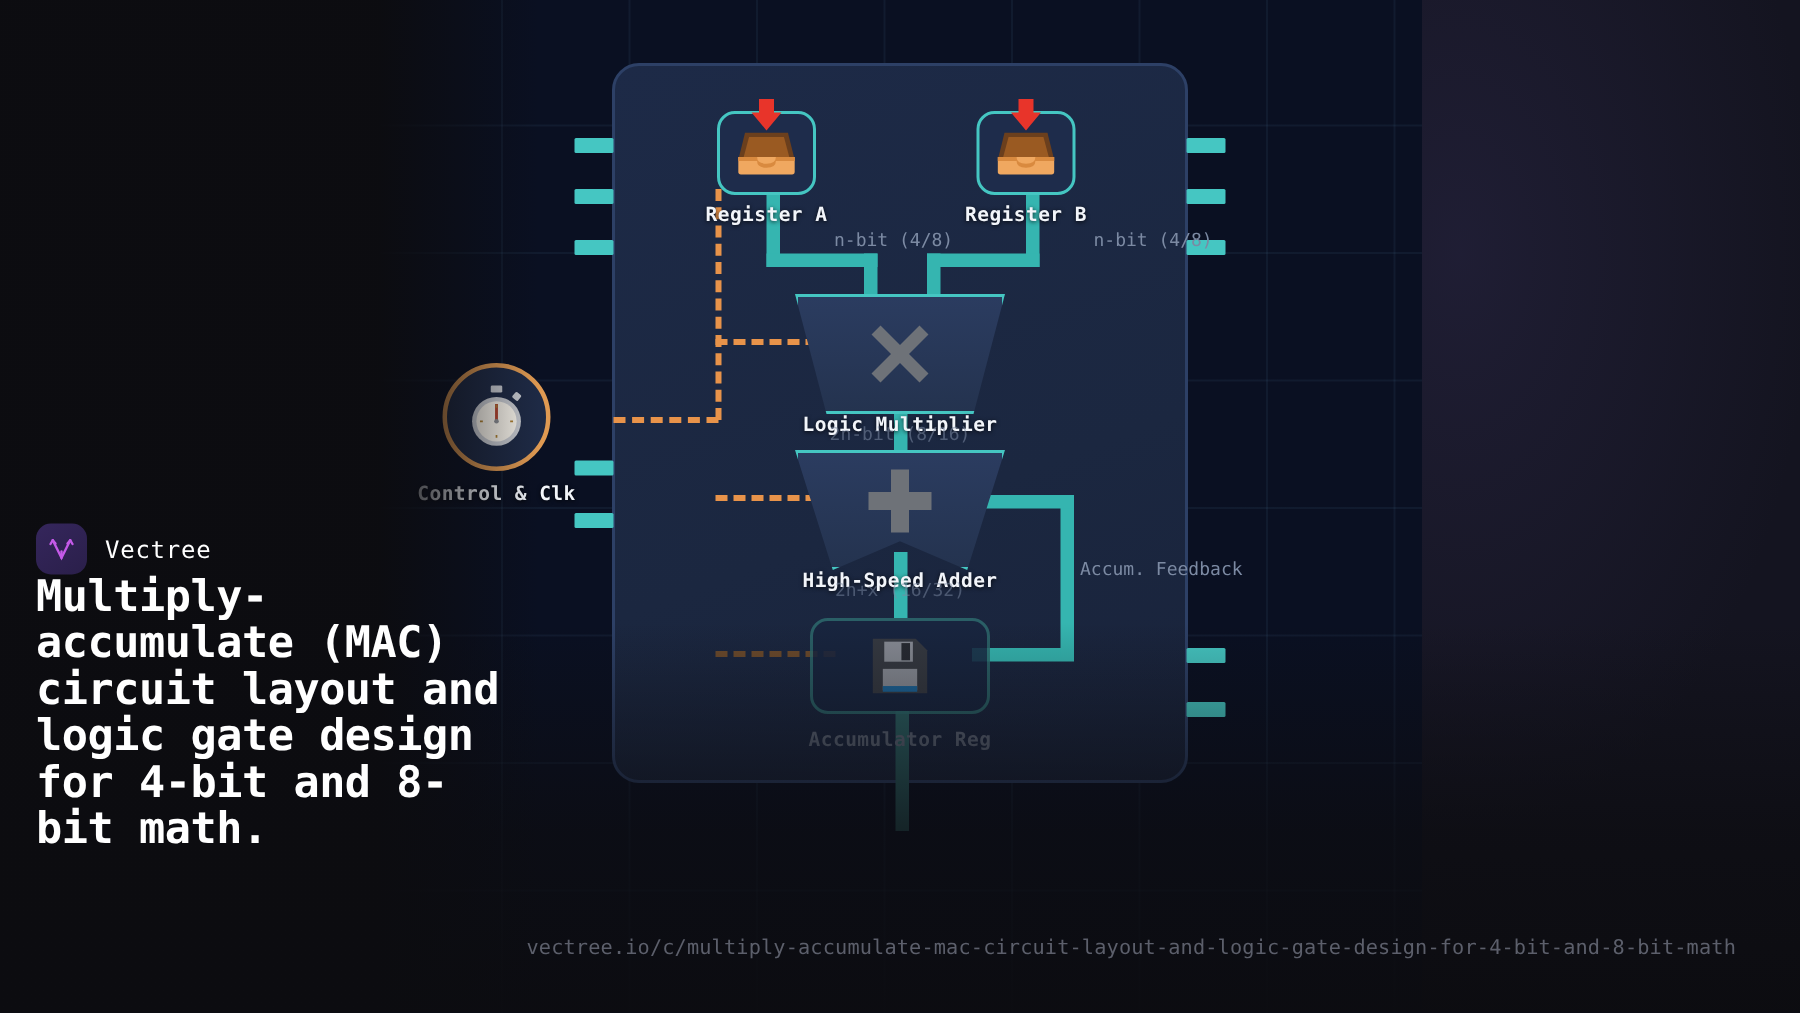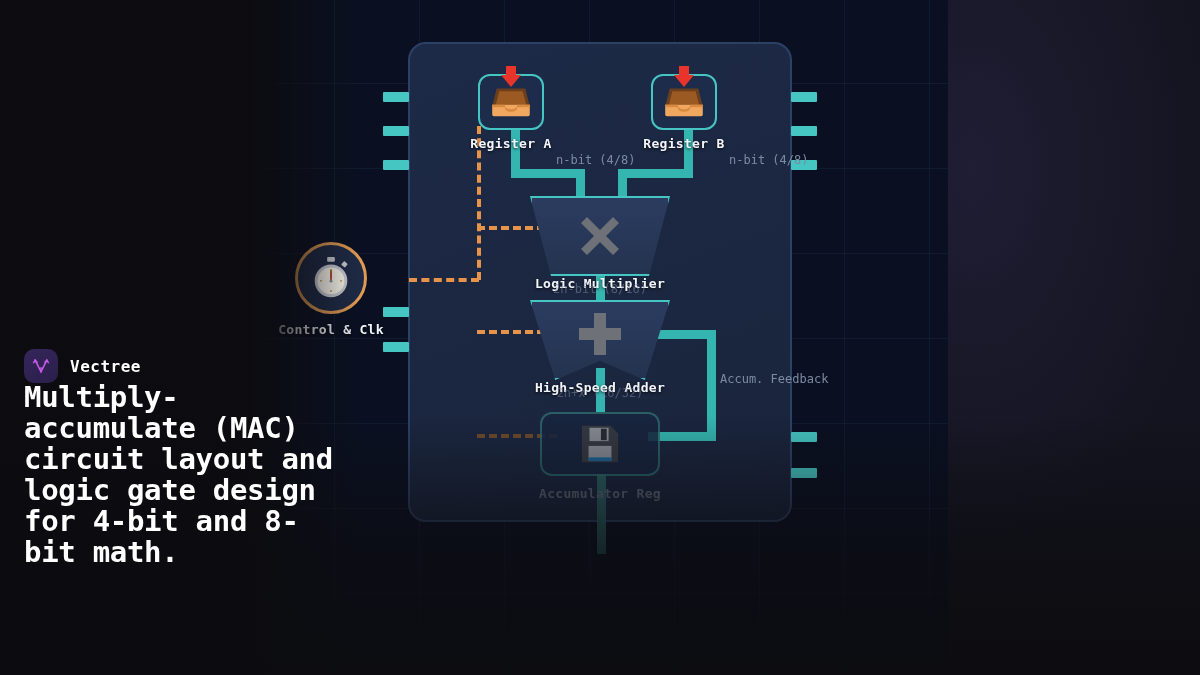--- a/index.html
+++ b/index.html
@@ -104,21 +104,21 @@
     background:
       linear-gradient(to right, rgba(12,12,16,.97) 0px, rgba(12,12,16,.97) 253px, rgba(12,12,16,0) 360px),
       linear-gradient(to top, rgba(12,12,16,.96) 0px, rgba(12,12,16,.72) 120px, rgba(12,12,16,0) 260px);
   }
   .brand { position:absolute; left:24px; top:349px; display:flex; align-items:center; gap:12px; z-index:5; }
   .brand-mark {
     width:34px; height:34px; border-radius:10px;
     background:linear-gradient(145deg,#35265c,#2a1f4a);
     display:flex; align-items:center; justify-content:center;
   }
-  .brand-name { color:#ffffff; font-size:16px; font-weight:700; letter-spacing:.5px; }
+  .brand-name { color:#ffffff; font-size:16px; font-weight:400; letter-spacing:.5px; }
   .headline {
     position:absolute; left:24px; top:382px; width:310px; z-index:5;
     color:#ffffff; font-size:29px; line-height:1.07; font-weight:700; letter-spacing:-.3px;
   }
   .url {
     position:absolute; left:351px; top:624px; z-index:5;
     color:#5c5f6b; font-size:13.5px; letter-spacing:.1px; white-space:nowrap;
   }
 </style>
 </head>
@@ -274,13 +274,14 @@
           <path d="M19 5 L20.8 8"></path>
             <path d="M19 5 L16.8 7.6"></path>
           <path d="M12 19 L12 14"></path>
         </g>
       </svg>
     </div>
     <div class="brand-name">Vectree</div>
   </div>
 
   <div class="headline">Multiply-accumulate (MAC) circuit layout and logic gate design for 4-bit and 8-bit math.</div>
+  <div class="url">vectree.io/c/multiply-accumulate-mac-circuit-layout-and-logic-gate-design-for-4-bit-and-8-bit-math</div>
 </div>
 
 </body></html>

